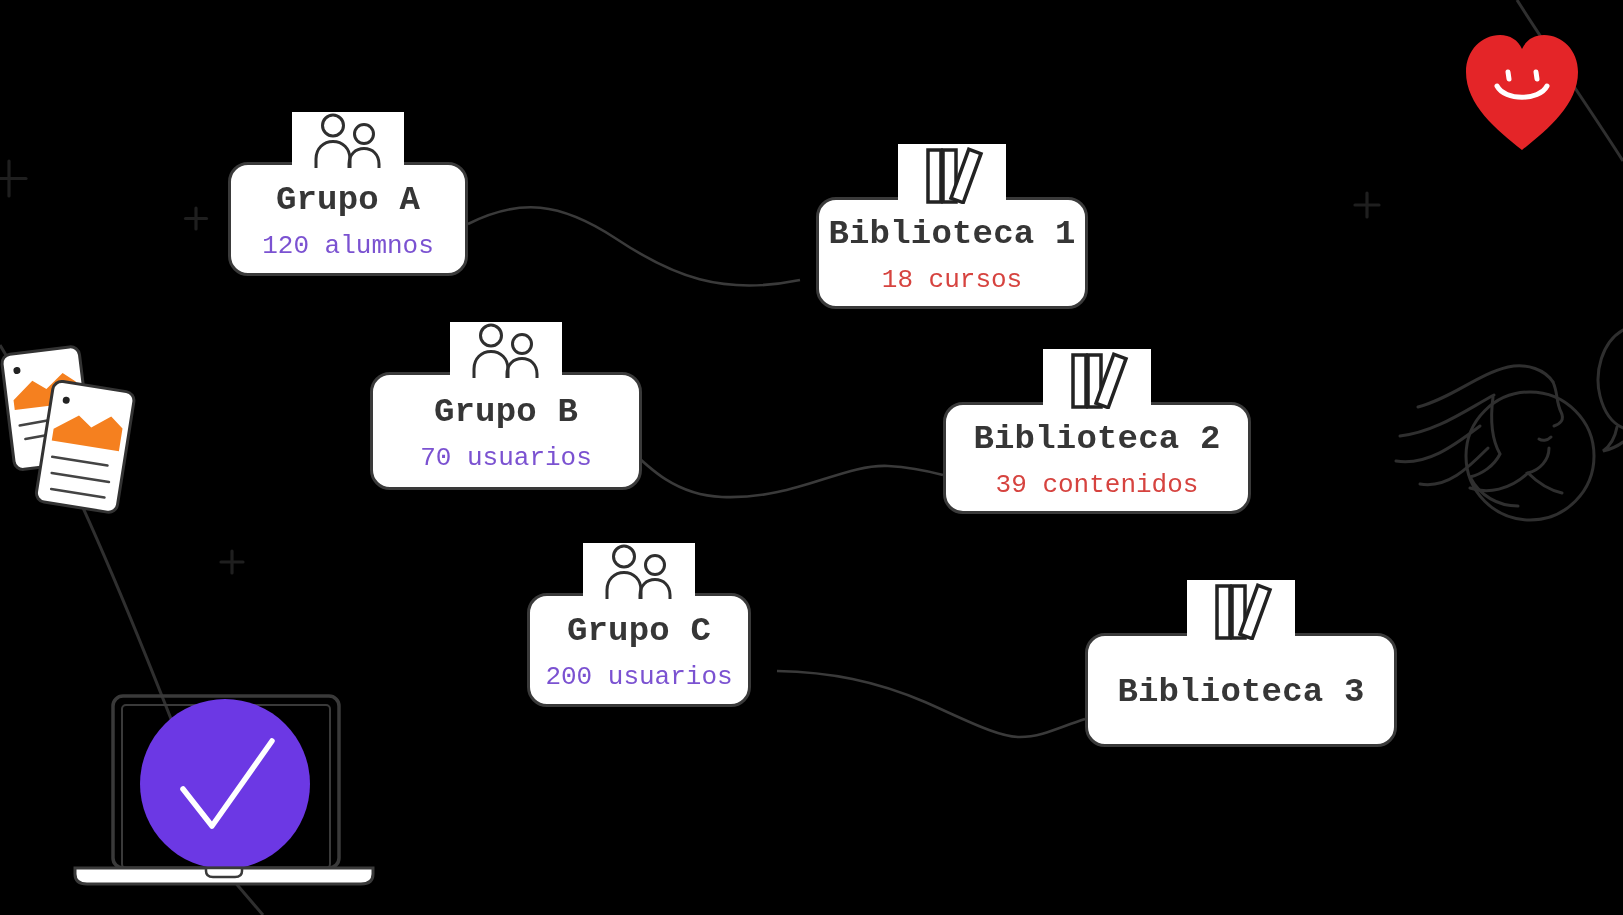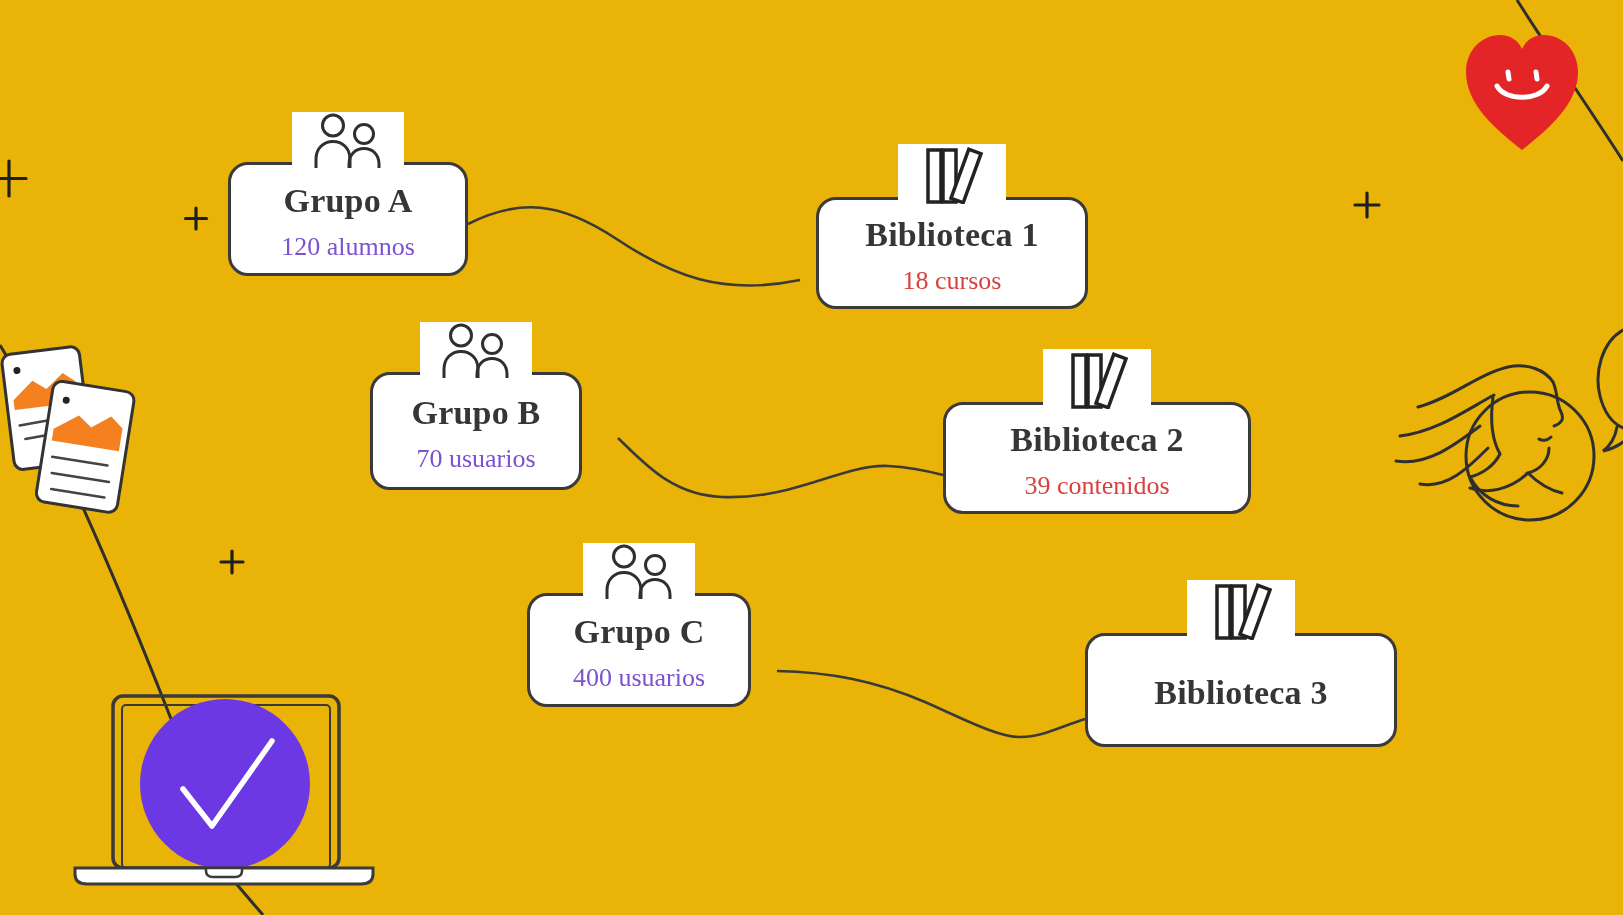--- a/index.html
+++ b/index.html
@@ -1,21 +1,21 @@
 <!DOCTYPE html>
 <html style="--card-border: #3a3a3a; --title-text: #363636; --group-accent: #7b52d1; --library-accent: #d6433f; --heart-red: #e42528; --check-circle-purple: #6c38e4; --photo-orange: #f5801f; --line-dark: #2f2f2f;"><head>
 <meta charset="utf-8">
 <style>
   html,body{margin:0;padding:0;background:#fff;}
   .canvas{
     position:relative;
     width:1623px;height:915px;
     overflow:hidden;
-    background:#eab308;
-    font-family:Liberation Serif, serif;
+    background:#000000;
+    font-family:Liberation Mono, monospace;
   }
   .decor{position:absolute;left:0;top:0;width:1623px;height:915px;}
   .node{
     position:absolute;
     background:#fff;
     border:3px solid var(--card-border, #3a3a3a);
     border-radius:20px;
     box-sizing:border-box;
     display:flex;flex-direction:column;align-items:center;justify-content:center;
     padding-top:6px;
@@ -154,21 +154,21 @@
         <rect x="29" y="6" width="13" height="52" fill="#fff" stroke="#222" stroke-width="3.5"></rect>
         <g transform="rotate(20 52 32)">
             <rect x="45.5" y="6" width="13" height="52" fill="#fff" stroke="#222" stroke-width="3.5"></rect>
           </g>
       </svg>
     </div>
     <div class="card-title">Biblioteca 1</div>
     <div class="card-subtitle">18 cursos</div>
   </div>
 
-  <div class="node group-card" style="left:370px;top:372px;width:212px;height:118px;">
+  <div class="node group-card" style="left:370px;top:372px;width:272px;height:118px;">
     <div class="card-icon icon-people">
       <svg width="80" height="56" viewBox="0 0 80 56" fill="none" xmlns="http://www.w3.org/2000/svg">
         <circle cx="25" cy="13.5" r="10.5" stroke="#2f2f2f" stroke-width="3"></circle>
         <path d="M8 56 L8 47 C8 36.5 15.5 29.5 25 29.5 C34.5 29.5 42 36.5 42 47 L42 56" stroke="#2f2f2f" stroke-width="3" stroke-linecap="round"></path>
         <circle cx="56" cy="22" r="9.5" stroke="#2f2f2f" stroke-width="3"></circle>
         <path d="M41 56 L41 52 C41 42.5 47.5 36.5 56 36.5 C64.5 36.5 71 42.5 71 52 L71 56" stroke="#2f2f2f" stroke-width="3" stroke-linecap="round"></path>
       </svg>
     </div>
     <div class="card-title">Grupo B</div>
     <div class="card-subtitle">70 usuarios</div>
@@ -191,21 +191,21 @@
   <div class="node group-card" style="left:527px;top:593px;width:224px;height:114px;">
     <div class="card-icon icon-people">
       <svg width="80" height="56" viewBox="0 0 80 56" fill="none" xmlns="http://www.w3.org/2000/svg">
         <circle cx="25" cy="13.5" r="10.5" stroke="#2f2f2f" stroke-width="3"></circle>
         <path d="M8 56 L8 47 C8 36.5 15.5 29.5 25 29.5 C34.5 29.5 42 36.5 42 47 L42 56" stroke="#2f2f2f" stroke-width="3" stroke-linecap="round"></path>
         <circle cx="56" cy="22" r="9.5" stroke="#2f2f2f" stroke-width="3"></circle>
         <path d="M41 56 L41 52 C41 42.5 47.5 36.5 56 36.5 C64.5 36.5 71 42.5 71 52 L71 56" stroke="#2f2f2f" stroke-width="3" stroke-linecap="round"></path>
       </svg>
     </div>
     <div class="card-title">Grupo C</div>
-    <div class="card-subtitle">400 usuarios</div>
+    <div class="card-subtitle">200 usuarios</div>
   </div>
 
   <div class="node library-card" style="left:1085px;top:633px;width:312px;height:114px;">
     <div class="card-icon icon-books">
       <svg width="76" height="60" viewBox="0 0 76 60" fill="none" xmlns="http://www.w3.org/2000/svg">
         <rect x="14" y="6" width="13" height="52" fill="#fff" stroke="#222" stroke-width="3.5"></rect>
         <rect x="29" y="6" width="13" height="52" fill="#fff" stroke="#222" stroke-width="3.5"></rect>
         <g transform="rotate(20 52 32)">
             <rect x="45.5" y="6" width="13" height="52" fill="#fff" stroke="#222" stroke-width="3.5"></rect>
           </g>

